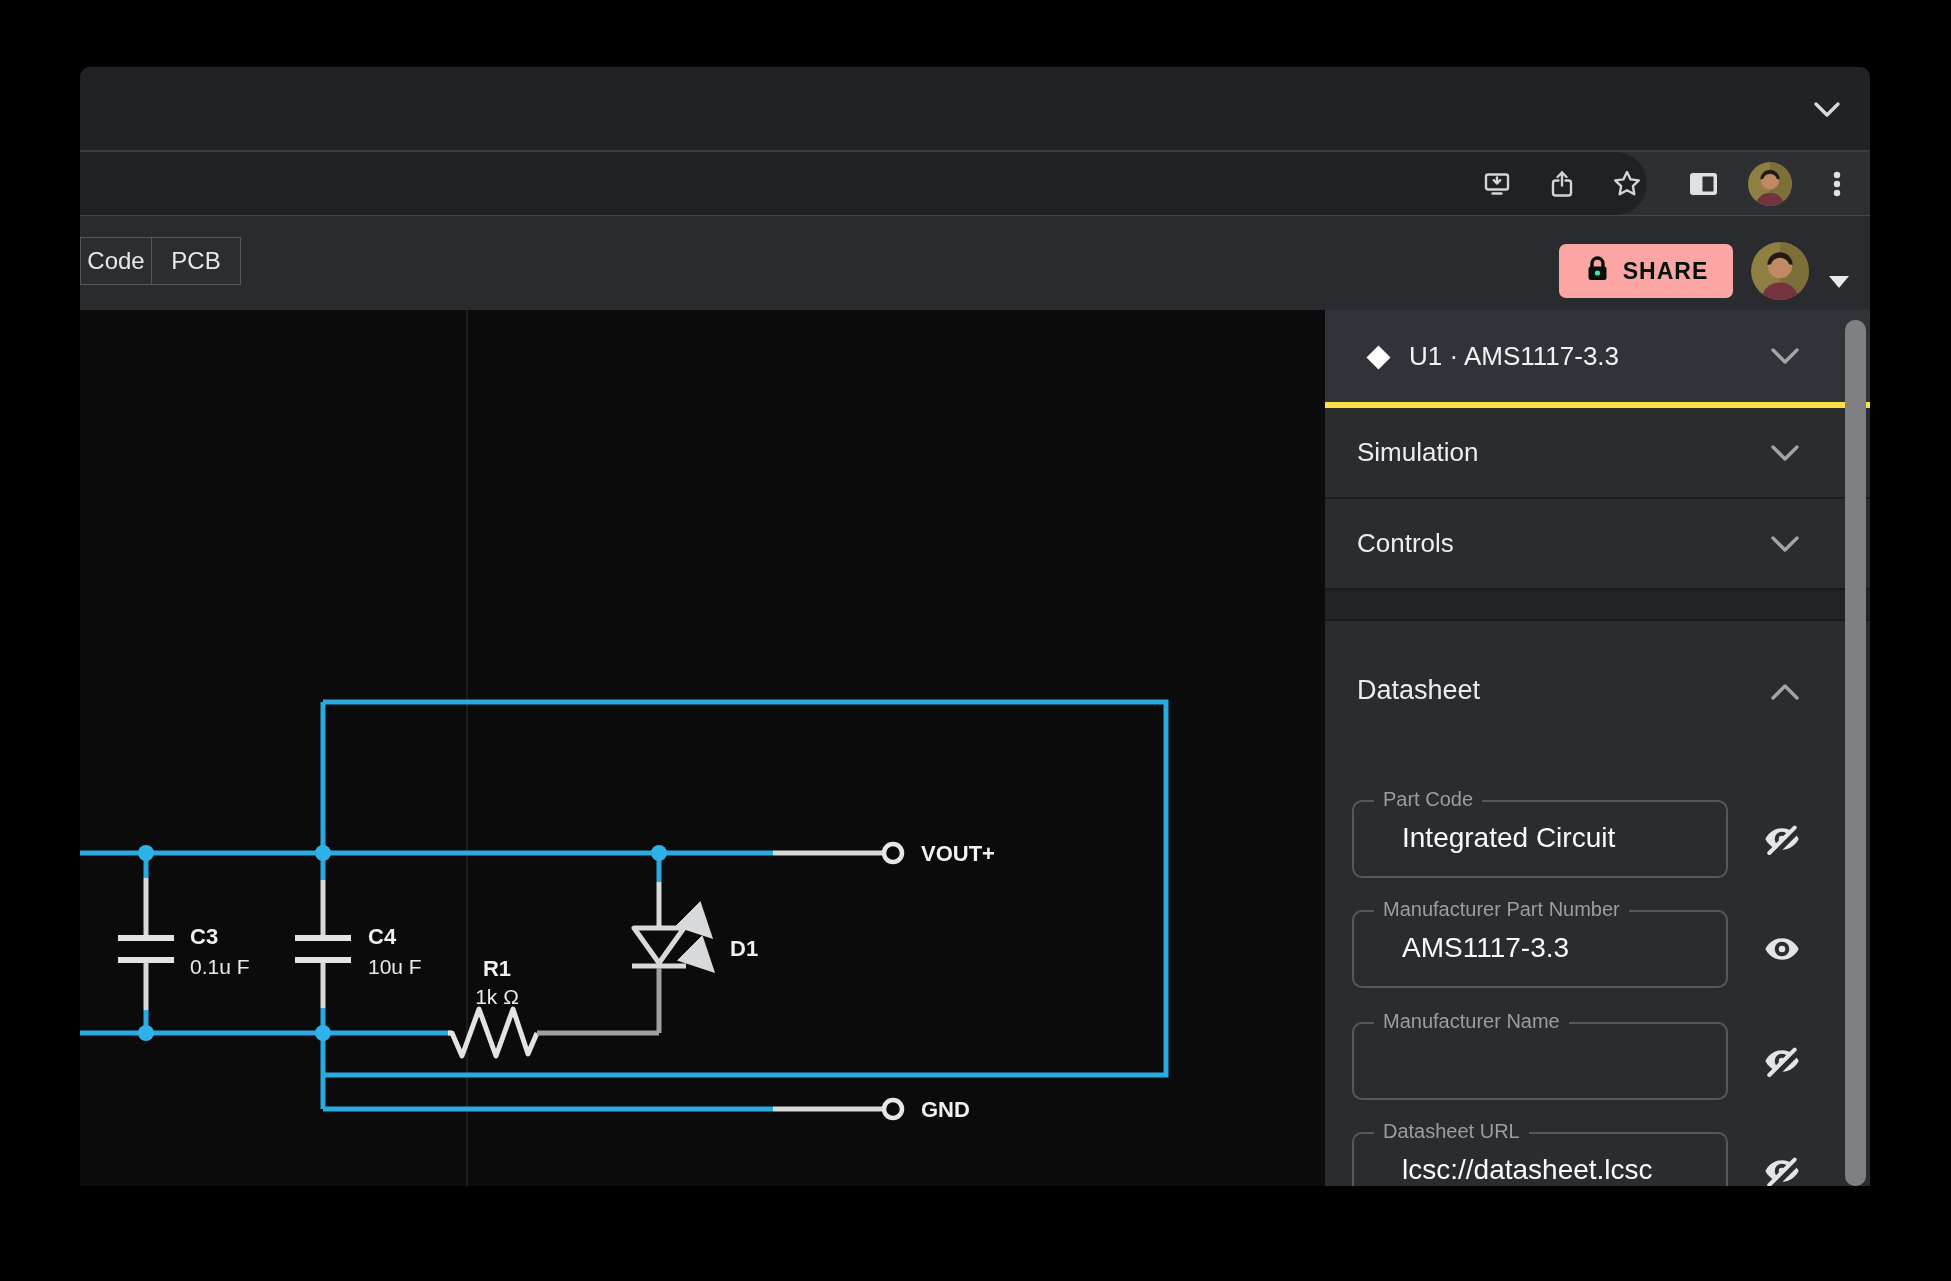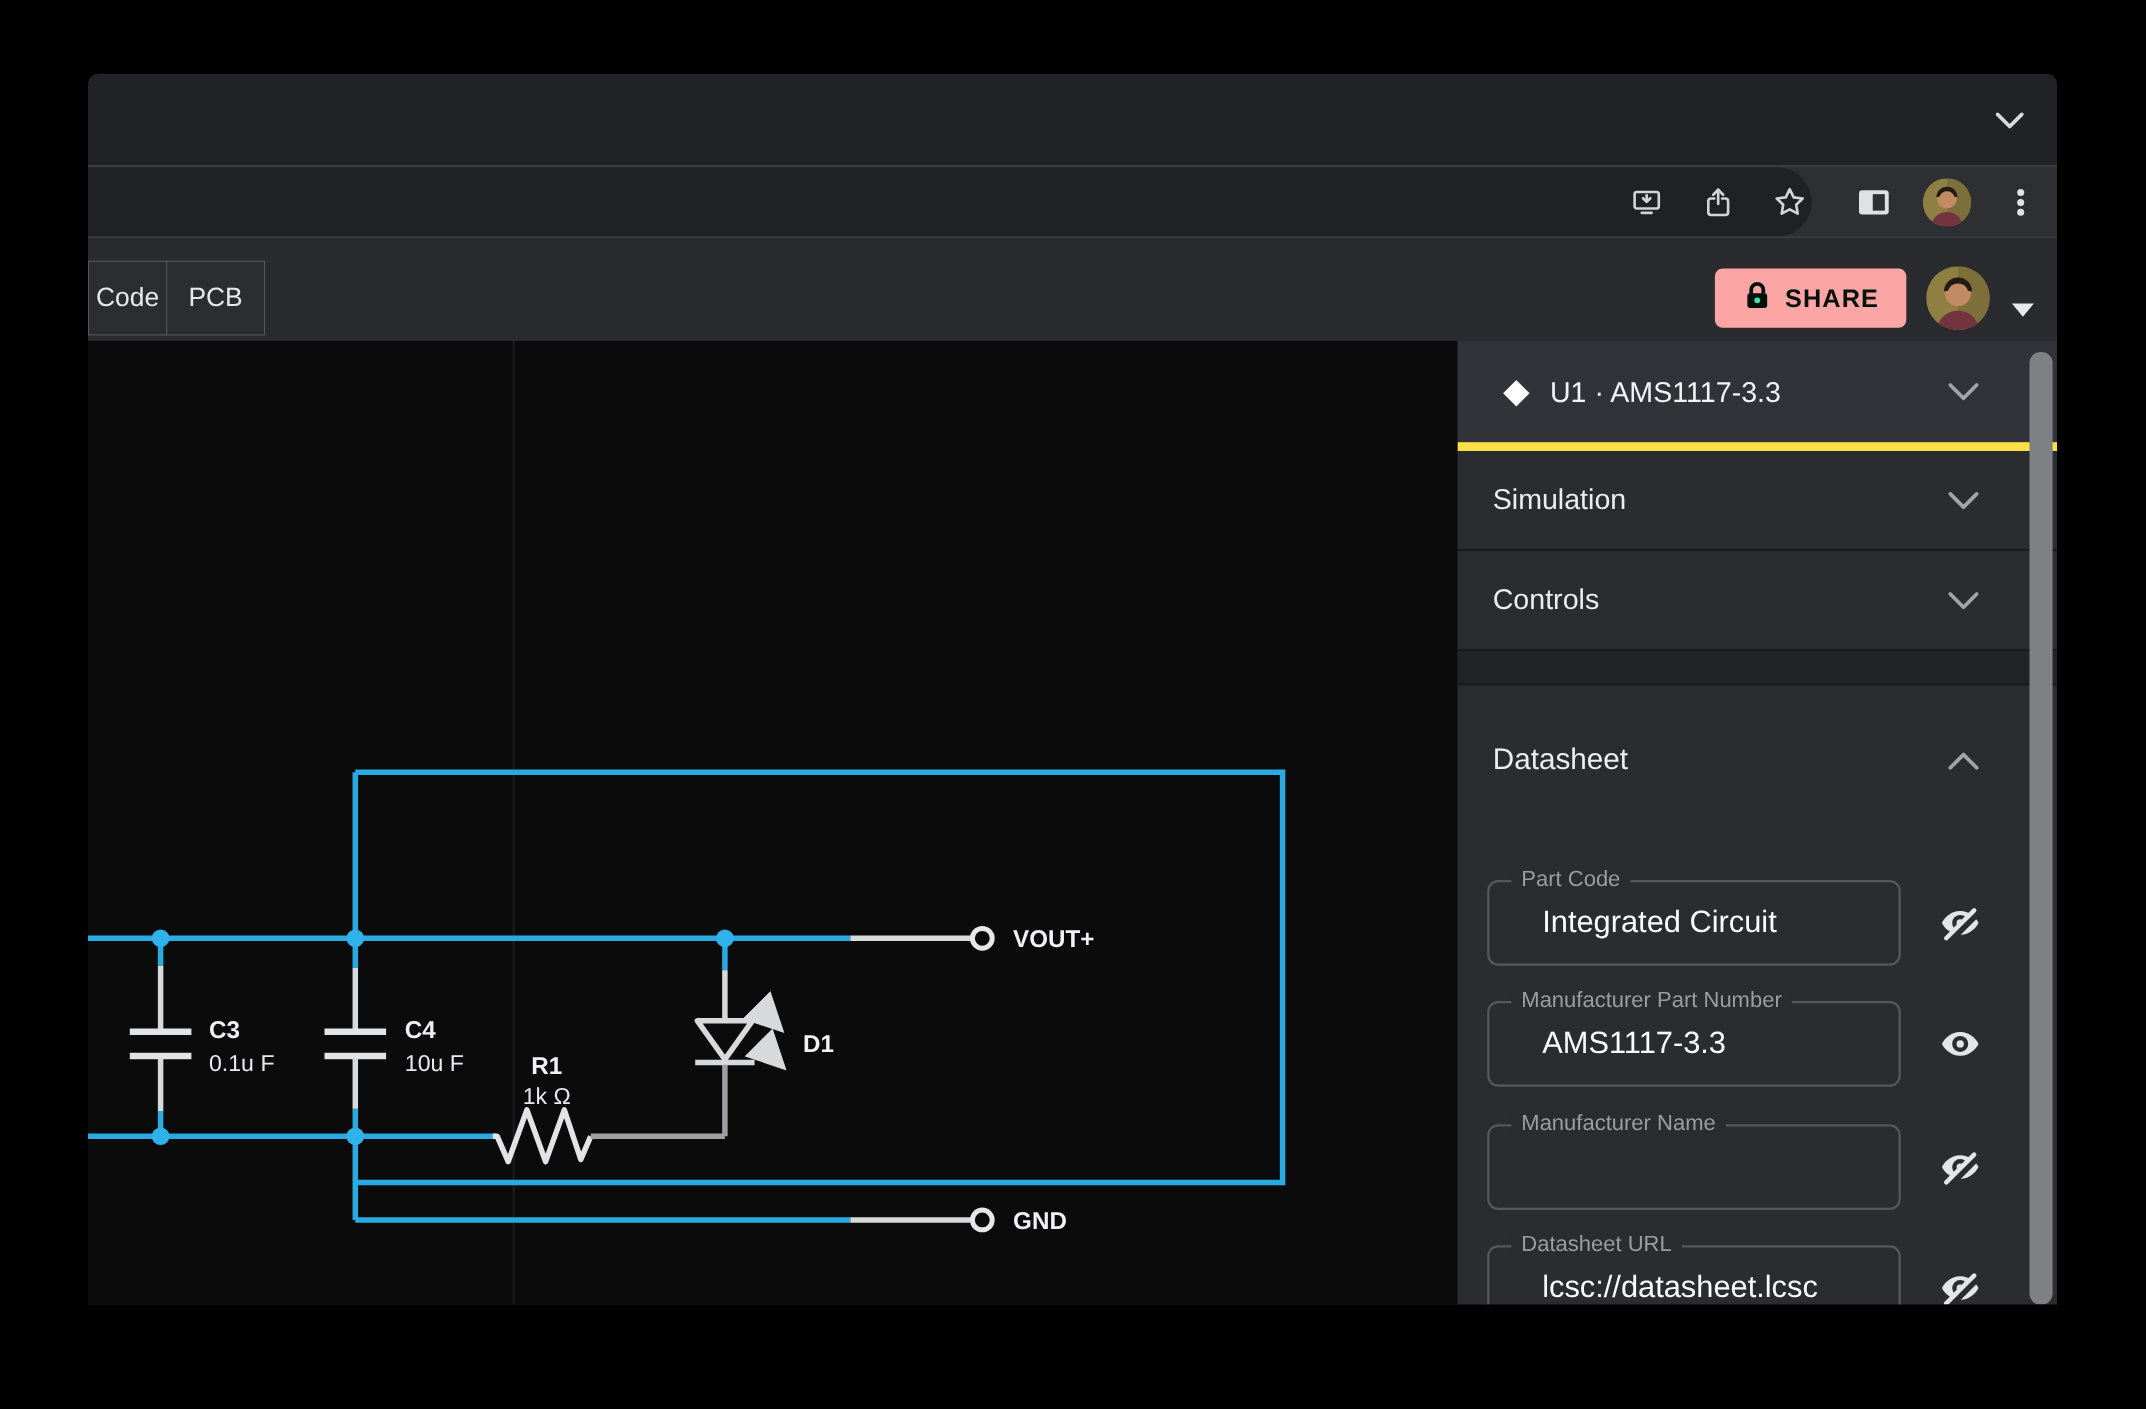--- a/index.html
+++ b/index.html
@@ -19,40 +19,40 @@
   .btoolbar{height:65px;background:#2E2F33;border-top:2px solid #3B3C40;position:relative;flex:none;box-sizing:border-box;}
   .omnibox{position:absolute;left:0;top:0;height:63px;width:1567px;background:#1F2124;
            border-radius:0 32px 32px 0;}
   .tbico{position:absolute;top:14px;width:36px;height:36px;display:flex;align-items:center;justify-content:center;cursor:pointer;}
   .tbico svg{display:block;}
   .b-avatar{position:absolute;left:1668px;top:10px;width:44px;height:44px;border-radius:50%;overflow:hidden;cursor:pointer;}
 
   
   .apptoolbar{height:95px;background:#2A2B2E;border-top:1px solid #46474B;position:relative;flex:none;box-sizing:border-box;}
   .doc-tabs{position:absolute;left:0;top:21px;display:flex;}
-  .doc-tab{height:68px;box-sizing:border-box;border:1px solid #55575A;display:flex;align-items:center;justify-content:center;
+  .doc-tab{height:48px;box-sizing:border-box;border:1px solid #55575A;display:flex;align-items:center;justify-content:center;
            color:#E7E8EA;font-size:24px;background:#2C2D30;cursor:pointer;}
   .doc-tab + .doc-tab{margin-left:-1px;}
   .share-btn{position:absolute;left:1459px;top:28px;width:174px;height:54px;border-radius:7px;background:#fca5a5;
              display:flex;align-items:center;justify-content:center;gap:12px;cursor:pointer;border:none;margin-left:20px;}
   .share-btn span{font-size:23px;font-weight:bold;letter-spacing:1px;color:#05120C;}
   .a-avatar{position:absolute;left:1671px;top:26px;width:58px;height:58px;border-radius:50%;overflow:hidden;cursor:pointer;}
   .a-caret{position:absolute;left:1749px;top:60px;width:0;height:0;cursor:pointer;
            border-left:10px solid transparent;border-right:10px solid transparent;border-top:12px solid #E9EAEC;}
 
   
   .content{flex:1;display:flex;background:#0B0B0C;min-height:0;}
   .canvas{position:relative;width:1245px;height:876px;flex:none;background:#0B0B0C;}
   .canvas svg{position:absolute;left:0;top:0;}
   .sch-label{font-family:"Liberation Sans",sans-serif;font-weight:bold;font-size:22px;fill:#F0F1F3;}
   .sch-value{font-family:"Liberation Sans",sans-serif;font-size:21px;fill:#E8E9EB;}
 
   
   .panel{position:relative;flex:1;background:#2B2C2F;overflow:hidden;}
-  .p-header{height:92px;background:#323338;border-bottom:8px solid #fde047;position:relative;}
+  .p-header{height:92px;background:#323338;border-bottom:6px solid #fde047;position:relative;}
   .p-diamond{position:absolute;left:45px;top:39px;width:17px;height:17px;background:#FFFFFF;transform:rotate(45deg);}
   .p-title{position:absolute;left:84px;top:0;line-height:92px;font-size:26px;color:#F2F3F5;white-space:nowrap;}
   .p-row{height:89px;border-bottom:2px solid #1A1B1E;position:relative;cursor:pointer;}
   .p-row-label{position:absolute;left:32px;top:0;line-height:89px;font-size:26px;color:#ECEDEF;}
   .p-chev{position:absolute;left:444px;top:36px;width:32px;height:20px;}
   .p-header .p-chev{top:37px;}
   .p-strip{height:29px;background:#222327;border-bottom:2px solid #1A1B1E;}
   .props-title{position:absolute;left:0;top:345px;width:100%;height:70px;}
   .props-title .p-row-label{line-height:70px;font-size:27px;}
   .props-title .p-chev{top:26px;}

